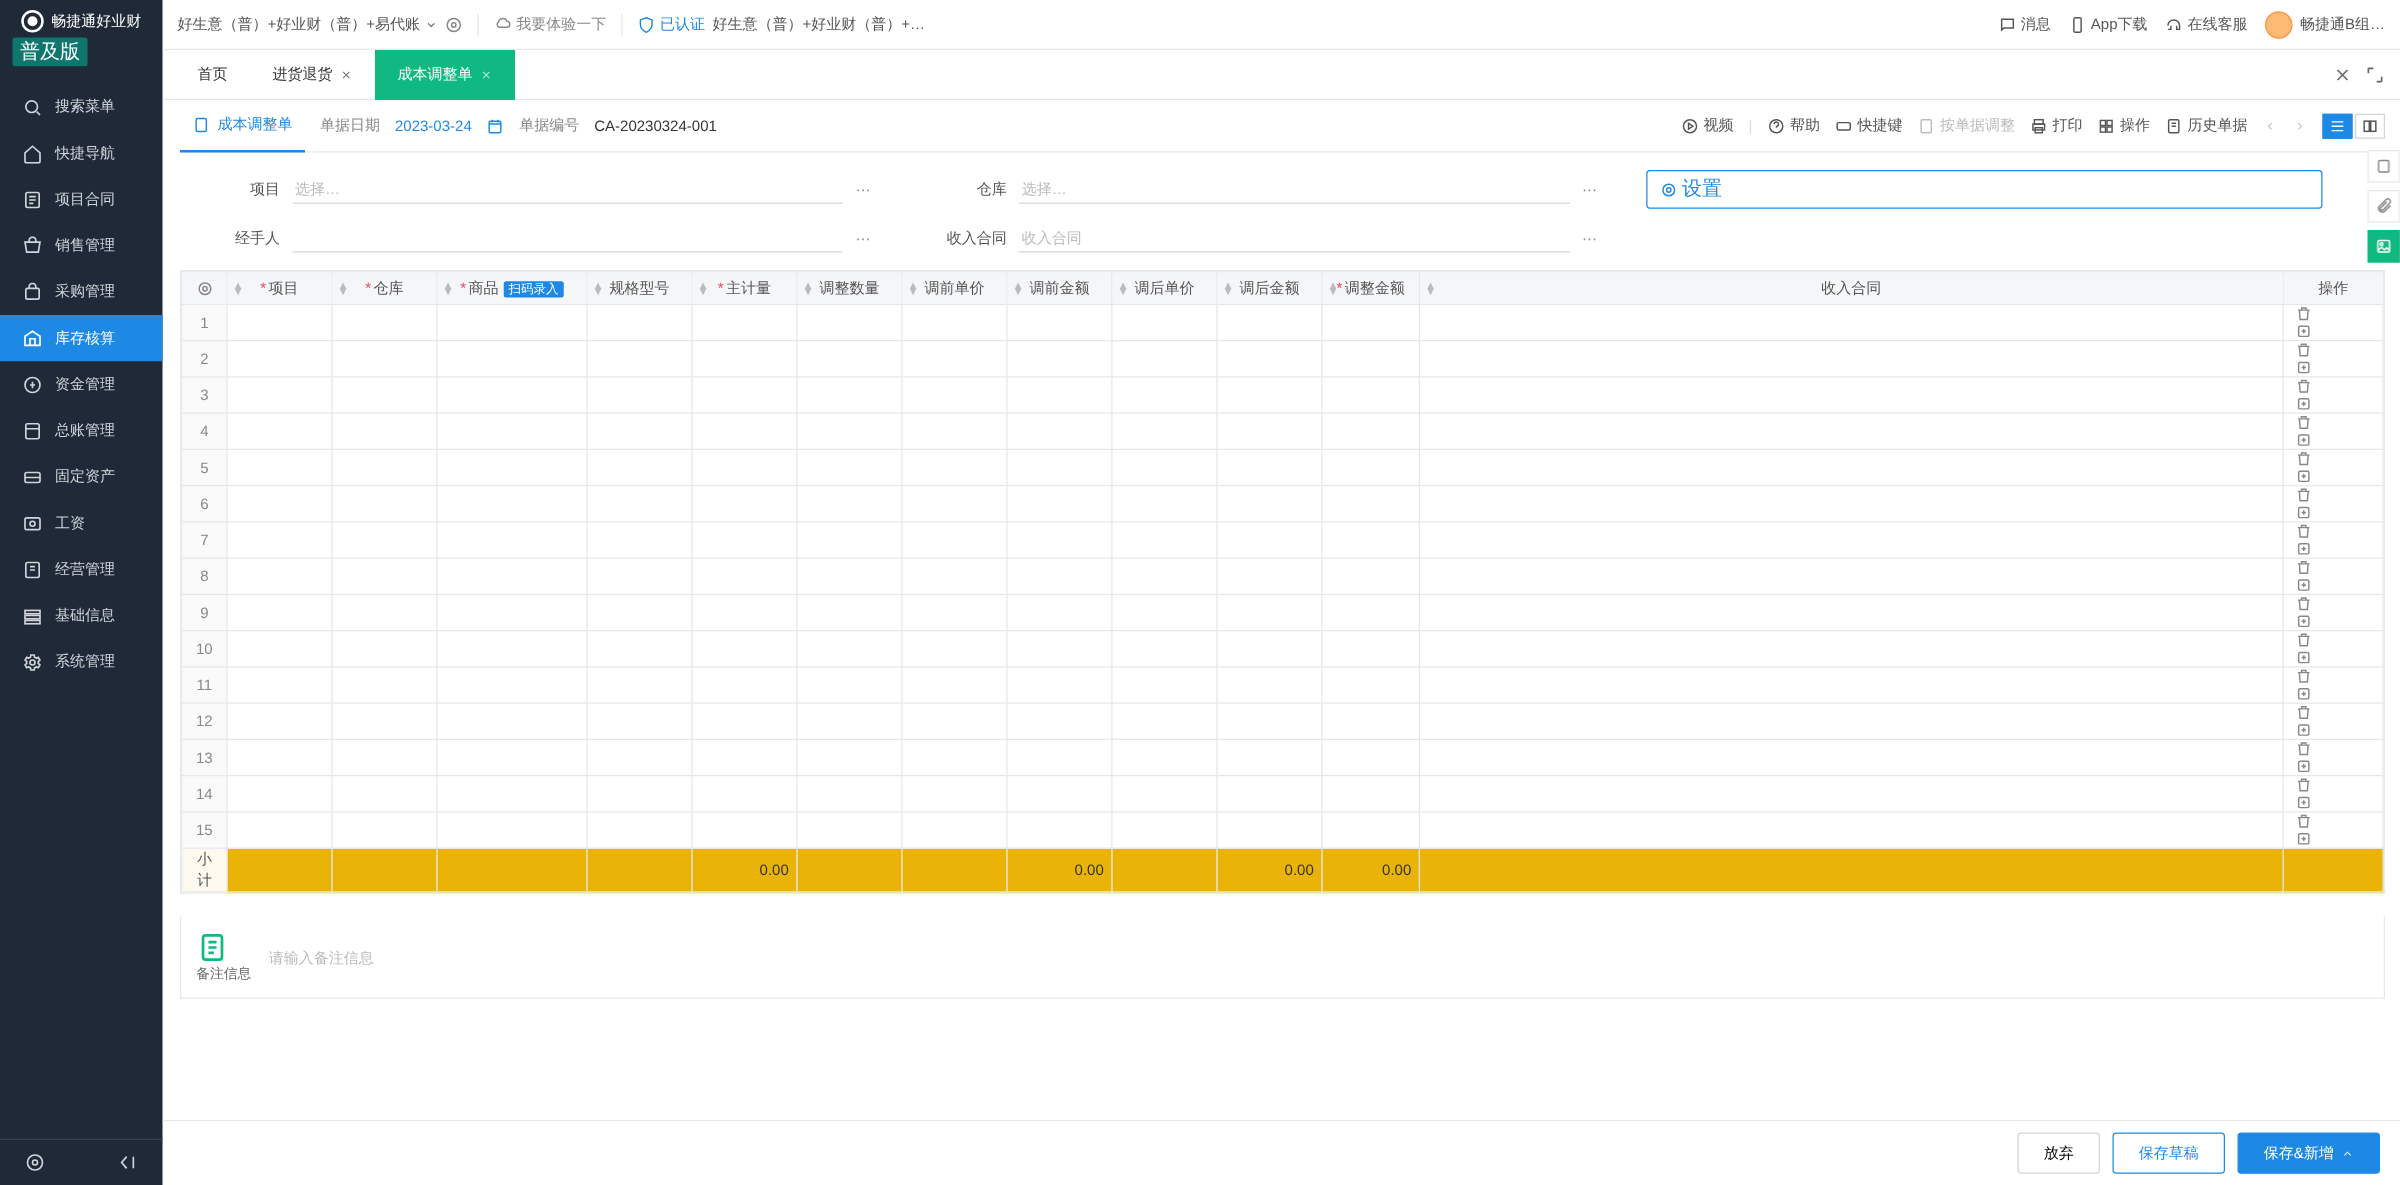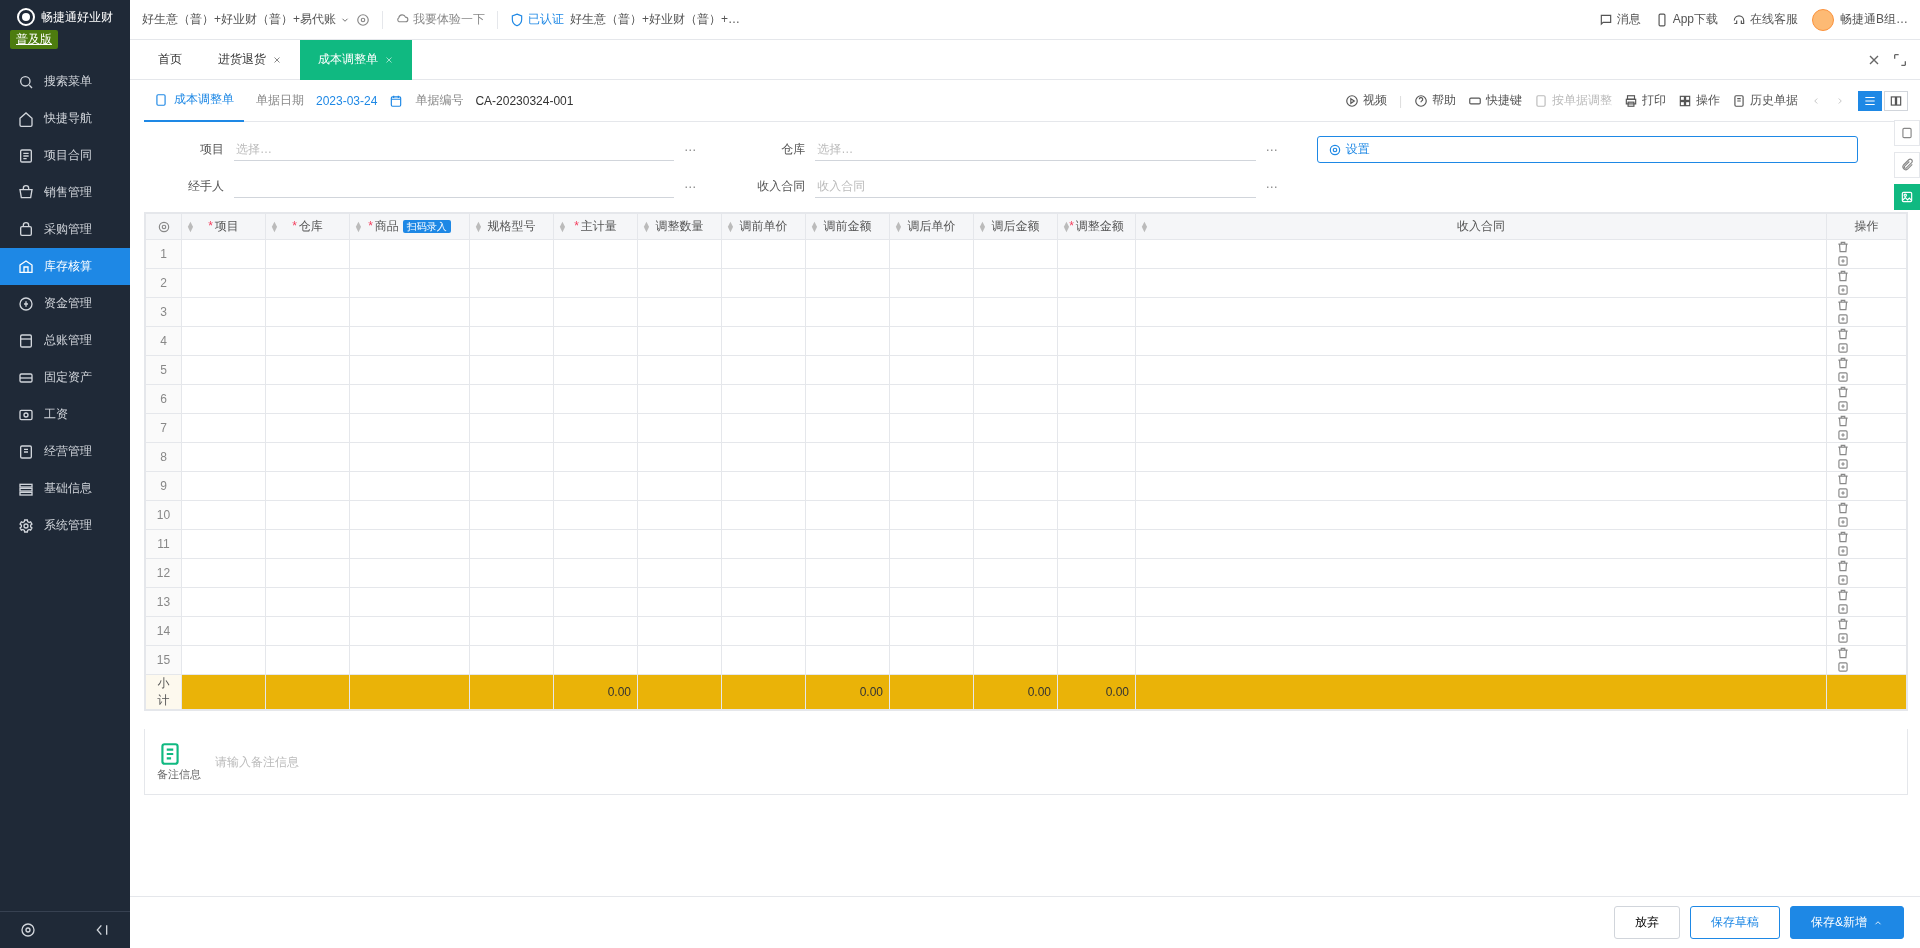--- a/index.html
+++ b/index.html
@@ -5,21 +5,21 @@
 * { margin: 0; padding: 0; box-sizing: border-box; }
 body { font-family: "Microsoft YaHei", -apple-system, sans-serif; font-size: 12px; color: #333; background: #fff; overflow: hidden; }
 .app { display: flex; height: 100vh; }
 
 
 .sidebar { width: 130px; background: #1f2937; color: #d1d5db; display: flex; flex-direction: column; flex-shrink: 0; }
 .logo { display: flex; align-items: center; padding: 8px 17px 2px; gap: 6px; }
 .logo-icon { width: 18px; height: 18px; border: 2px solid #fff; border-radius: 50%; position: relative; }
 .logo-icon::after { content: ""; position: absolute; inset: 3px; background: #fff; border-radius: 50%; }
 .logo-text { font-size: 12px; color: #fff; font-weight: 500; }
-.edition { font-size: 12px; color: #fff; background: #4d7c0f; border-radius: 2px; padding: 1px 6px; margin: 2px 10px 8px; width: fit-content; text-decoration: underline; }
+.edition { font-size: 16px; color: #fff; background: #0f766e; border-radius: 2px; padding: 1px 6px; margin: 2px 10px 8px; width: fit-content; }
 .nav { flex: 1; padding-top: 6px; }
 .nav-item { display: flex; align-items: center; gap: 10px; padding: 10px 18px; cursor: pointer; }
 .nav-item.active { background: #1e88e5; color: #fff; }
 .nav-icon { width: 16px; height: 16px; flex-shrink: 0; }
 .nav-footer { display: flex; justify-content: space-between; padding: 10px 20px; border-top: 1px solid #374151; }
 .nav-footer .nav-icon { cursor: pointer; }
 
 
 .main { flex: 1; display: flex; flex-direction: column; overflow: hidden; }
 .topbar { height: 40px; display: flex; align-items: center; padding: 0 12px; border-bottom: 1px solid #e5e7eb; gap: 6px; font-size: 12px; }
@@ -59,21 +59,21 @@
 
 .form-grid { display: grid; grid-template-columns: 1fr 1fr 1fr auto; gap: 40px; padding: 14px 10px 6px; align-items: center; }
 .form-row2 { display: grid; grid-template-columns: 1fr 1fr 1fr auto; gap: 40px; padding: 6px 10px 14px; }
 .ffld { display: flex; align-items: center; gap: 10px; }
 .flabel { width: 70px; text-align: right; color: #555; }
 .req { color: #f43f5e; margin-right: 2px; }
 .finput { flex: 1; border: none; border-bottom: 1px solid #d1d5db; padding: 4px 2px; font-size: 12px; outline: none; }
 .finput.sel { border-bottom-color: #1e88e5; }
 .fdrop { color: #1e88e5; cursor: pointer; }
 .fdots { color: #888; cursor: pointer; letter-spacing: -1px; }
-.btn-setup { border: 1px solid #1e88e5; color: #1e88e5; background: #fff; padding: 4px 10px; border-radius: 3px; cursor: pointer; display: flex; align-items: center; gap: 4px; font-size: 12px; }
+.btn-setup { border: 1px solid #1e88e5; color: #1e88e5; background: #fff; padding: 4px 10px; border-radius: 3px; cursor: pointer; display: flex; align-items: center; gap: 4px; font-size: 16px; }
 
 
 .tbl-wrap { border: 1px solid #e5e7eb; }
 .tbl { width: 100%; border-collapse: collapse; table-layout: fixed; }
 .tbl th, .tbl td { border: 1px solid #e5e7eb; padding: 0 6px; height: 26px; font-size: 12px; }
 .tbl th { background: #f5f6f8; font-weight: normal; color: #555; position: relative; }
 .tbl th .sort { position: absolute; left: 4px; top: 50%; transform: translateY(-50%); color: #bbb; font-size: 9px; line-height: 5px; }
 .tbl td.rownum { text-align: center; color: #888; background: #fafafa; }
 .tbl td.num { text-align: right; }
 .tbl .ops { text-align: center; }

